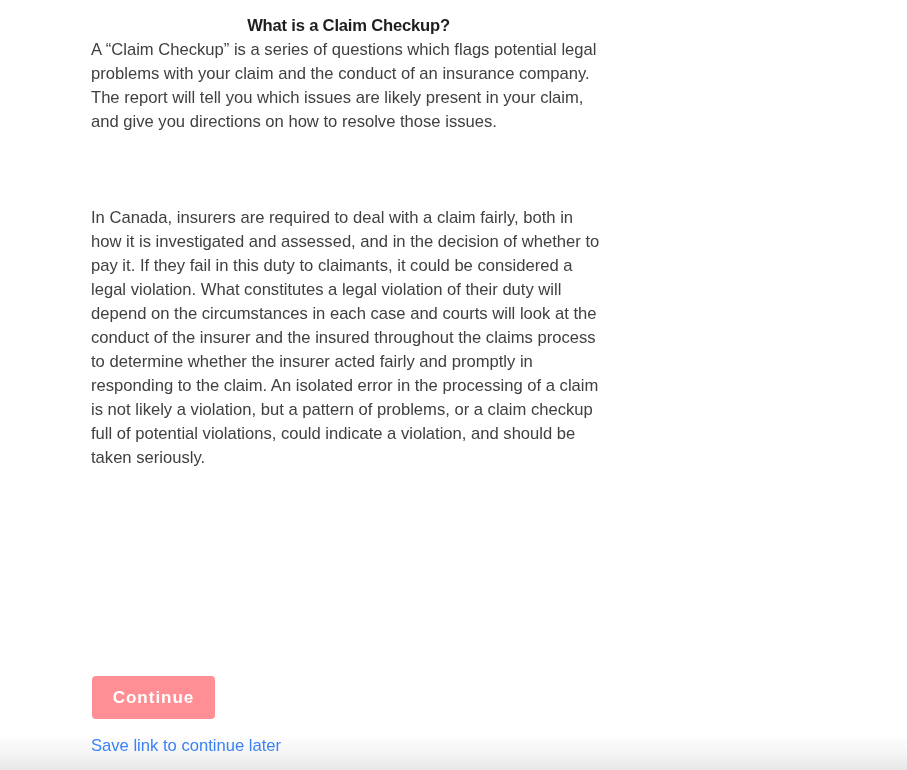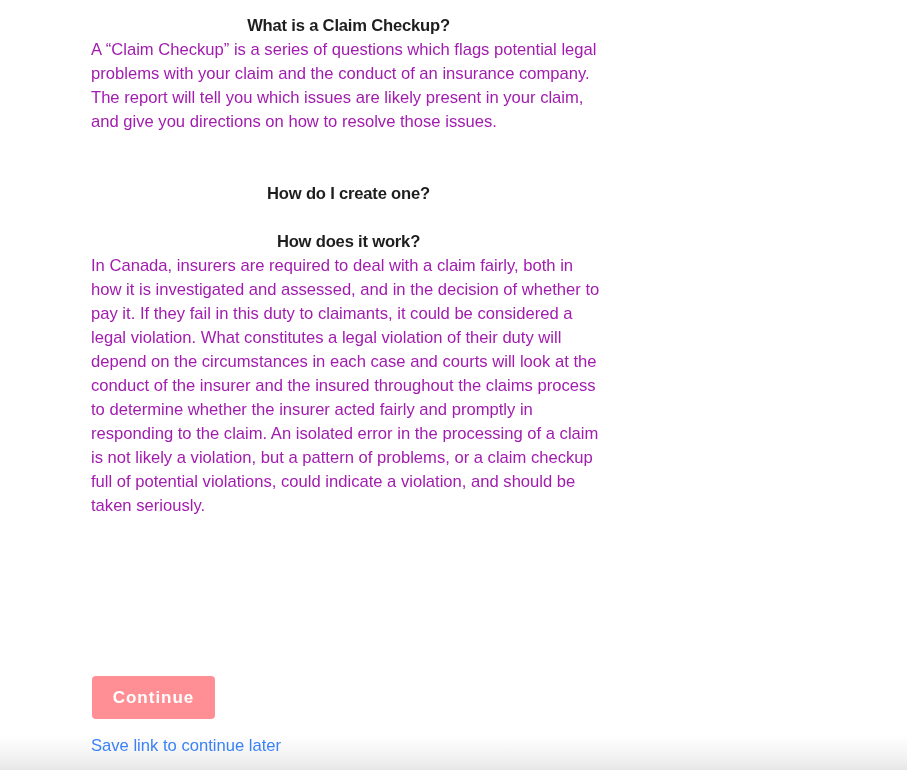--- a/index.html
+++ b/index.html
@@ -27,21 +27,21 @@
       font-weight: bold;
       margin: 0;
       font-size: 16.6px;
       line-height: 24px;
       color: #1e1e1e;
       letter-spacing: -0.2px;
       text-align: center;
     }
     .section-text {
       margin: 0;
-      color: #a21caf;
+      color: #404040;
       letter-spacing: 0px;
     }
     .section { margin: 0; }
     .gap-2 { height: 48px; }
     .gap-1 { height: 24px; }
     .continue-button {
       position: absolute;
       left: 92px;
       top: 676px;
       width: 123px;
@@ -81,25 +81,23 @@
 </head>
 <body>
 
 <div class="content">
   <div class="section">
     <p class="section-title">What is a Claim Checkup?</p>
     <p class="section-text">A “Claim Checkup” is a series of questions which flags potential legal problems with your claim and the conduct of an insurance company. The report will tell you which issues are likely present in your claim, and give you directions on how to resolve those issues.</p>
   </div>
   <div class="gap-2"></div>
   <div class="section">
-    <p class="section-title">How do I create one?</p>
   </div>
   <div class="gap-1"></div>
   <div class="section">
-    <p class="section-title">How does it work?</p>
     <p class="section-text">In Canada, insurers are required to deal with a claim fairly, both in how it is investigated and assessed, and in the decision of whether to pay it. If they fail in this duty to claimants, it could be considered a legal violation. What constitutes a legal violation of their duty will depend on the circumstances in each case and courts will look at the conduct of the insurer and the insured throughout the claims process to determine whether the insurer acted fairly and promptly in responding to the claim. An isolated error in the processing of a claim is not likely a violation, but a pattern of problems, or a claim checkup full of potential violations, could indicate a violation, and should be taken seriously.</p>
   </div>
 </div>
 
 <button class="continue-button">Continue</button>
 
 <div class="footer-shadow"></div>
 
 <a class="save-link">Save link to continue later</a>
 

